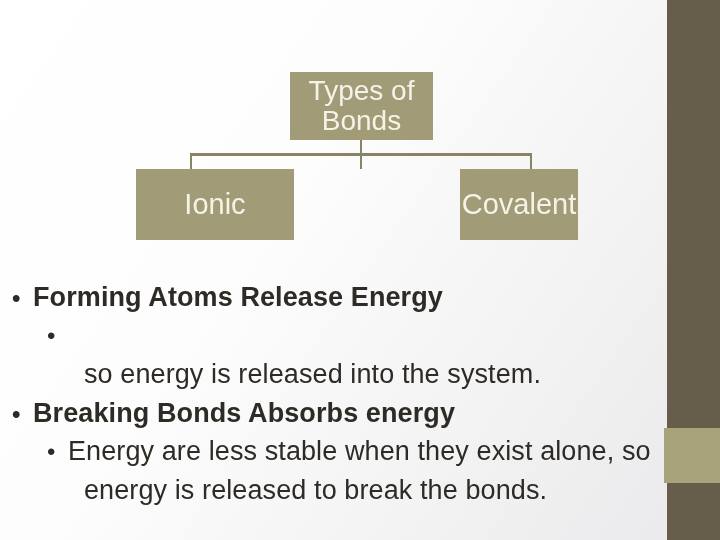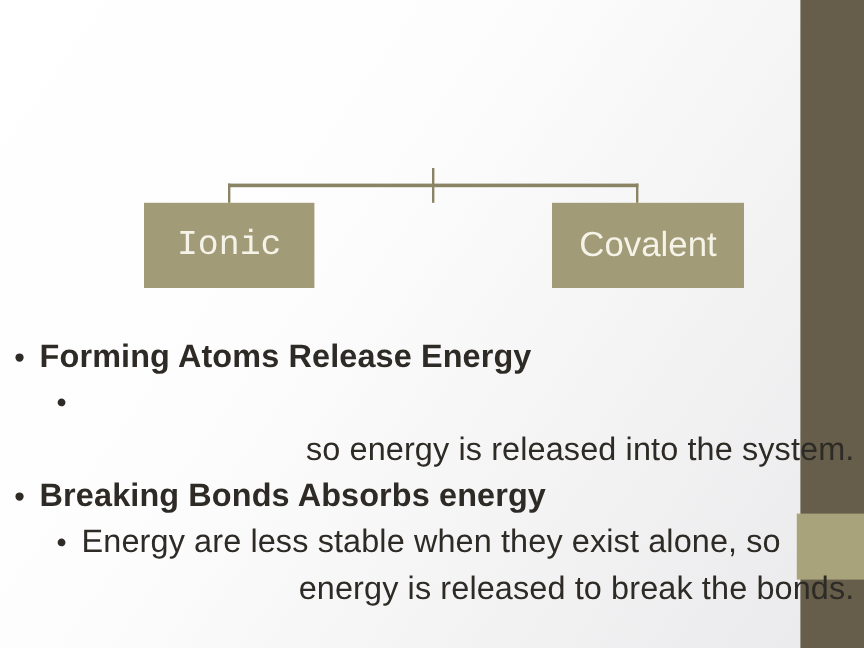--- a/index.html
+++ b/index.html
@@ -45,23 +45,23 @@
   }
   .node-root {
     left: 290px; top: 72px;
     width: 143px; height: 68px;
     font-size: 28px; line-height: 30px;
   }
   .node-child {
     top: 169px; height: 71px;
     font-size: 29px; line-height: 31px;
   }
-  .node-ionic    { left: 120px; width: 142px; font-family: Liberation Mono, monospace; }
+  .node-ionic    { left: 136px; width: 158px; }
   .node-metallic { left: 290px; width: 141px; }
-  .node-covalent { left: 460px; width: 160px; }
+  .node-covalent { left: 460px; width: 118px; }
 
   .connector { position: absolute; background: var(--connector, #8a8465); }
   .conn-h      { left: 189.75px; top: 153px; width: 342.5px; height: 2.5px; }
   .conn-v-root { left: 359.75px; top: 140px; width: 2.5px;  height: 29px; }
   .conn-v-l    { left: 189.75px; top: 153px; width: 2.5px;  height: 16px; }
   .conn-v-r    { left: 529.75px; top: 153px; width: 2.5px;  height: 16px; }
 
   
   .body-text {
     position: absolute;
@@ -77,37 +77,40 @@
     line-height: 38.6px;
     white-space: nowrap;
     display: flex;
     align-items: baseline;
   }
   .line .bullet { flex: 0 0 auto; }
   .lvl1        { padding-left: 12px; }
   .lvl1 .bullet{ width: 21px; font-size: 24px; }
   .lvl2        { padding-left: 47px; }
   .lvl2 .bullet{ width: 21px; font-size: 24px; }
-  .cont1       { padding-left: 84px; justify-content: flex-end; }
+  .cont1       { padding-left: 84px; }
   .bold        { font-weight: bold; }
 </style>
 </head>
 <body>
 
 <div class="slide">
 
   <div class="band-dark"></div>
   <div class="band-light"></div>
 
   <div class="org-chart">
     <div class="connector conn-v-root"></div>
     <div class="connector conn-h"></div>
     <div class="connector conn-v-l"></div>
     <div class="connector conn-v-r"></div>
 
+    <div class="node node-root">
+      <span>Types of Bonds</span>
+    </div>
     <div class="node node-child node-ionic">
       <span>Ionic</span>
     </div>
     <div class="node node-child node-covalent">
       <span>Covalent</span>
     </div>
   </div>
 
   <div class="body-text">
     <div class="line lvl1 bold">

